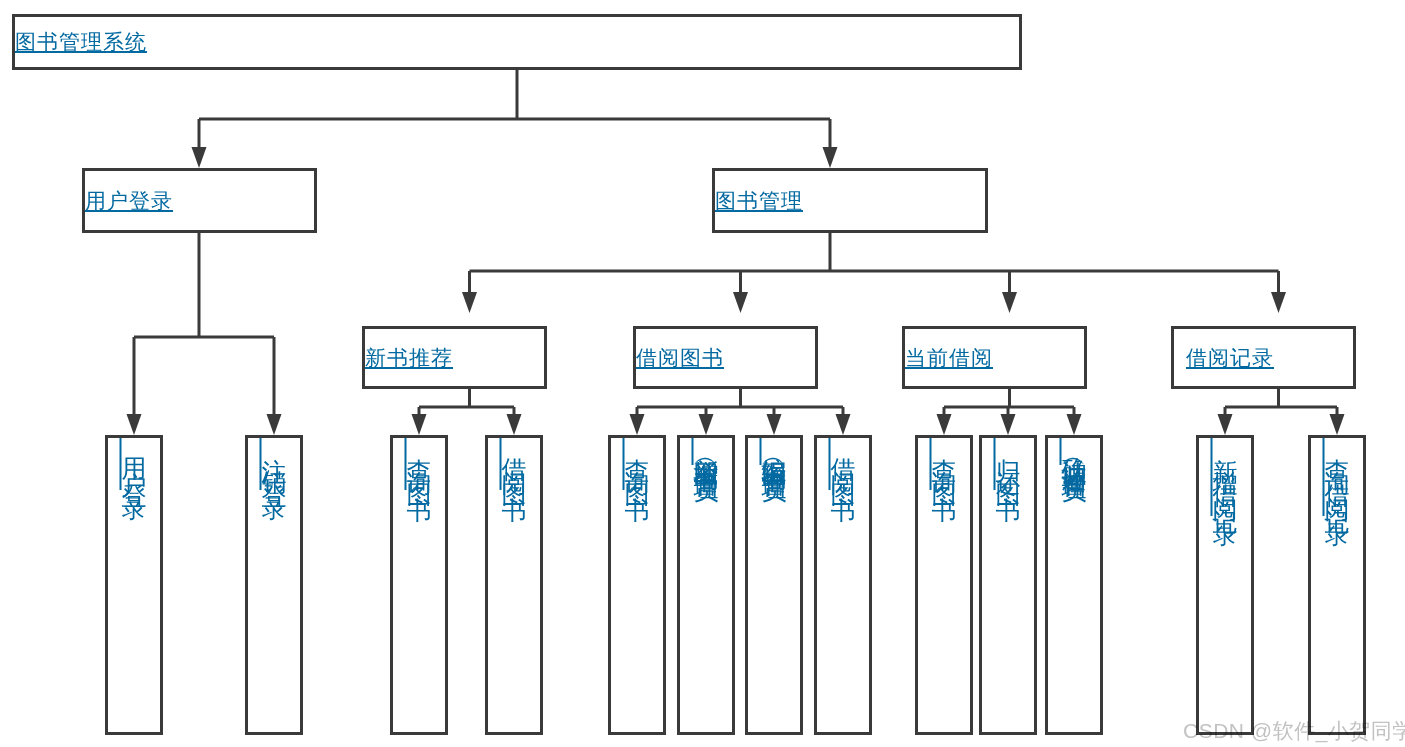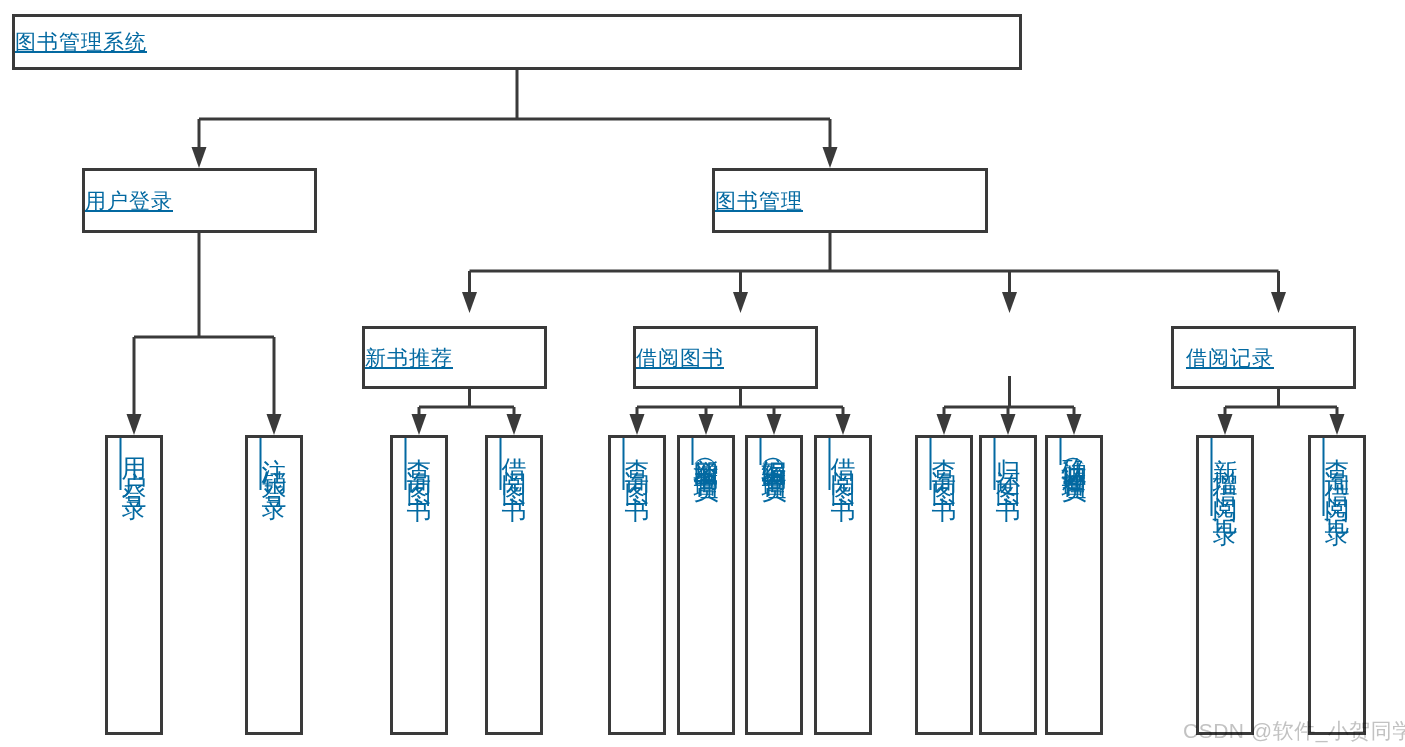--- a/index.html
+++ b/index.html
@@ -137,20 +137,23 @@
   <div class="box l2-mgmt">
     <span>图书管理</span>
   </div>
 
   <div class="box group-box g1">
     <span>新书推荐</span>
   </div>
   <div class="box group-box g2">
     <span>借阅图书</span>
   </div>
+  <div class="box group-box g3">
+    <span>当前借阅</span>
+  </div>
   <div class="box group-box g4">
     <span>借阅记录</span>
   </div>
 
   <div class="box leaf lf-1">用户登录</div>
   <div class="box leaf lf-2">注销登录</div>
 
   <div class="box leaf lf-3">查询图书</div>
   <div class="box leaf lf-4">借阅图书</div>
 

